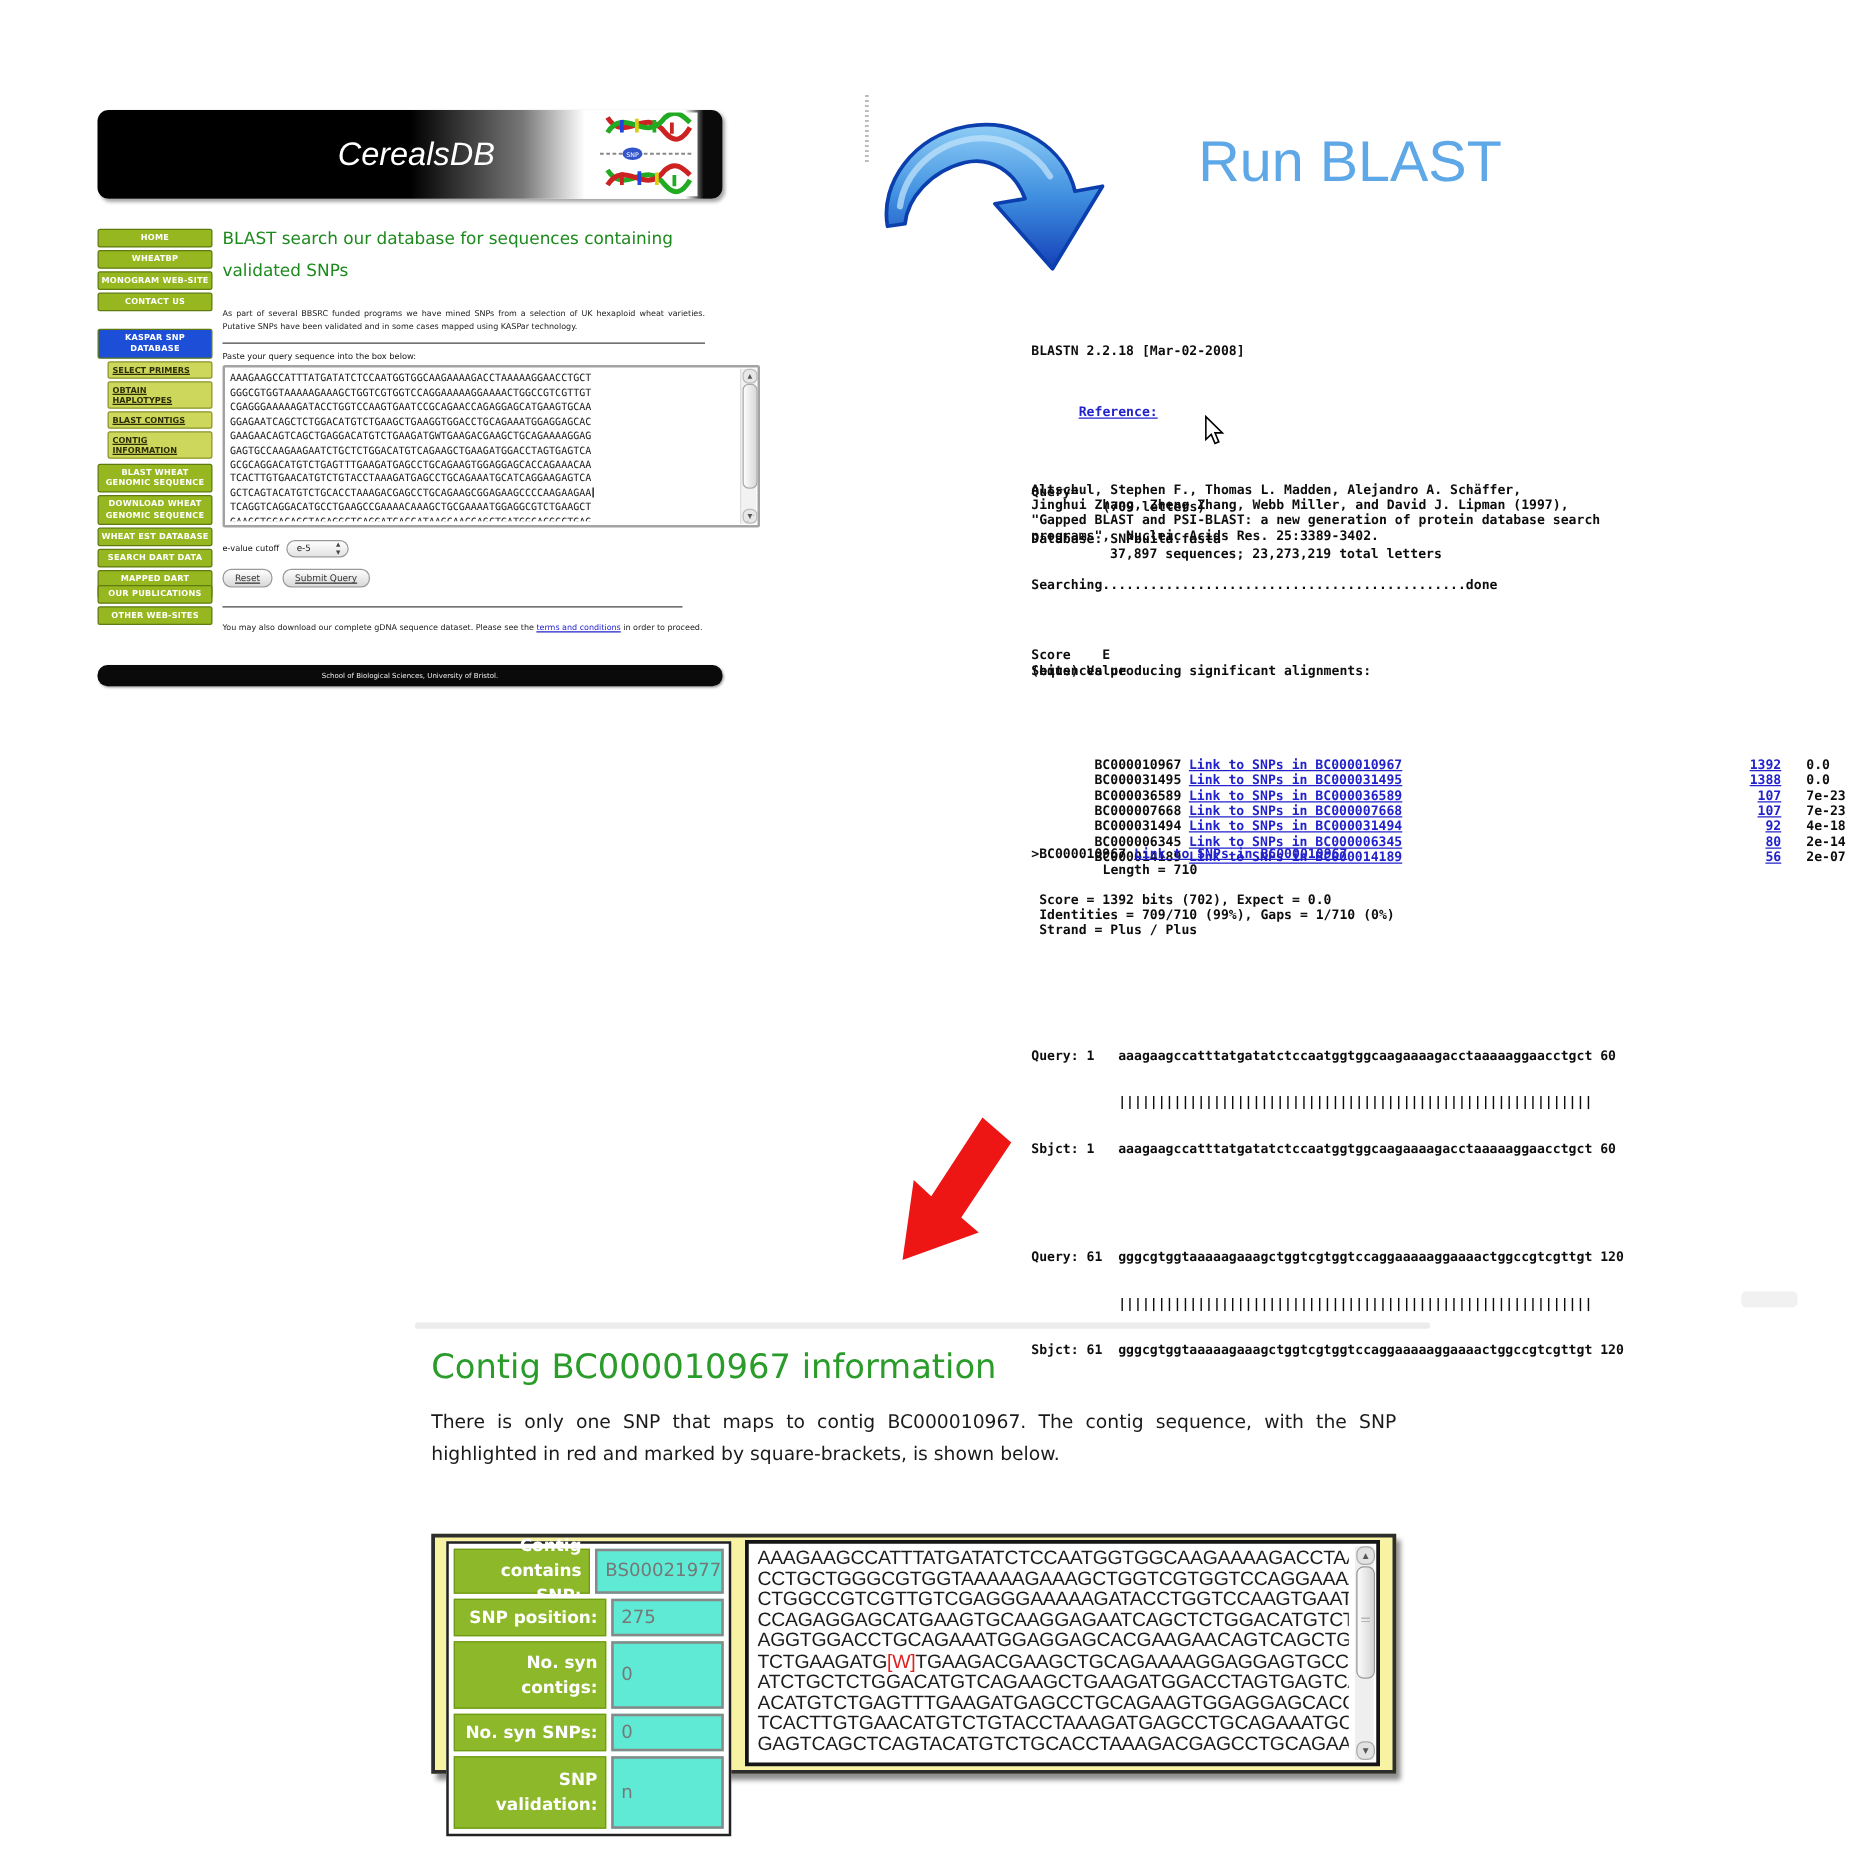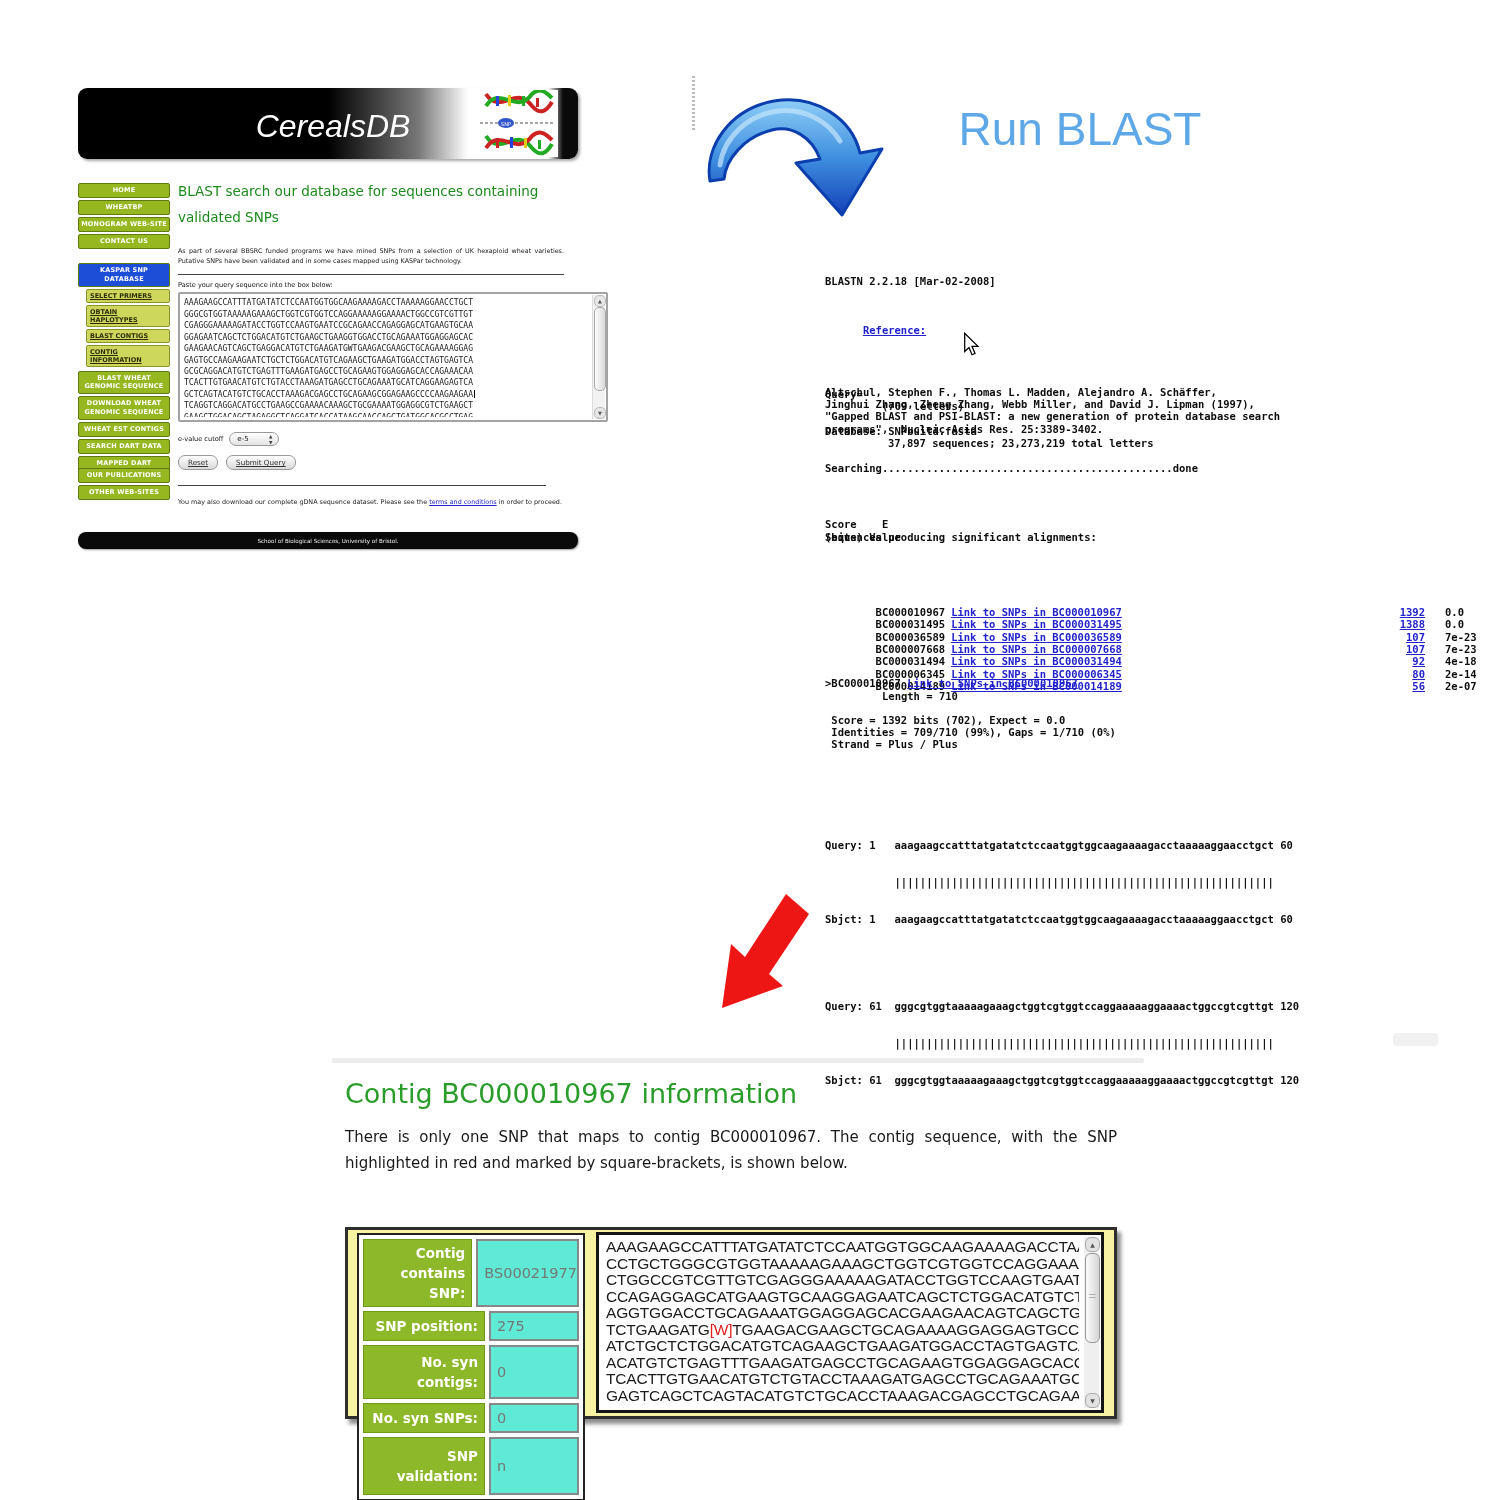--- a/index.html
+++ b/index.html
@@ -5,21 +5,21 @@
   html,body{margin:0;padding:0;background:#fff;}
   .canvas{position:relative;width:1500px;height:1500px;background:#fff;overflow:hidden;
           font-family:"DejaVu Sans",sans-serif;color:#111;}
 
   
   .site{position:absolute;left:78px;top:88px;width:532px;}
   .site-header{position:absolute;left:0;top:0;width:500px;height:71px;border-radius:9px;
     background:linear-gradient(90deg,#000 0%,#000 50%,#777 68%,#fff 78%,#fff 94%,#0a0a0a 97%);
     box-shadow:2px 2px 3px rgba(0,0,0,.35);}
   .site-title{position:absolute;left:150px;top:20px;width:210px;text-align:center;
-    color:#fff;font-size:32px;font-style:italic;font-family:"Liberation Sans",sans-serif;}
+    color:#fff;font-size:26px;font-style:italic;font-family:"Liberation Sans",sans-serif;}
   .logo{position:absolute;left:398px;top:2px;width:82px;height:67px;background:#fff;}
 
   .sidebar{position:absolute;left:0;width:92px;display:flex;flex-direction:column;gap:2px;}
   .sb1{top:95px;} .sb2{top:175px;} .sb3{top:380px;}
   .sb-btn{box-sizing:border-box;width:92px;min-height:15px;background:#96b71f;border:1px solid #5e7a10;
     border-radius:2px;color:#fff;font-size:6.5px;font-weight:bold;letter-spacing:.2px;
     display:flex;align-items:center;justify-content:center;text-align:center;line-height:1.35;padding:2px 2px;cursor:pointer;}
   .sb-btn.hdr{background:#1d4ed8;}
   .sb-link{box-sizing:border-box;width:84px;margin-left:8px;min-height:14px;background:#ccd75c;border:1px solid #8a9426;
     border-radius:2px;color:#2e2e05;font-size:6.5px;font-weight:bold;text-decoration:underline;
@@ -87,21 +87,21 @@
 
   
   .contig-heading{position:absolute;left:345px;top:1078px;font-size:27px;color:#2a9c2a;font-weight:500;}
   .contig-desc{position:absolute;left:345px;top:1124px;width:772px;font-size:15px;color:#1a1a1a;
     line-height:1.75;text-align:justify;}
   .panel{position:absolute;left:345px;top:1227px;width:772px;height:192px;background:#f8f3a2;
     border:3px solid #2e2e2e;box-sizing:border-box;box-shadow:4px 5px 4px rgba(0,0,0,.45);}
   .info-table{position:absolute;left:357px;top:1233px;width:228px;background:#fff;border:2px solid #222;
     box-sizing:border-box;padding:4px;display:flex;flex-direction:column;gap:4px;}
   .info-row{display:flex;gap:4px;}
-  .info-row:nth-child(1){height:68px;} .info-row:nth-child(2){height:30px;}
+  .info-row:nth-child(1){height:36px;} .info-row:nth-child(2){height:30px;}
   .info-row:nth-child(3){height:54px;} .info-row:nth-child(4){height:30px;}
   .info-row:nth-child(5){height:58px;}
   .info-label{box-sizing:border-box;width:122px;background:#8cb82a;border:1px solid #6f9a14;
     color:#fff;font-weight:bold;font-size:13.5px;line-height:1.5;display:flex;align-items:center;
     justify-content:flex-end;text-align:right;padding:2px 6px;}
   .info-value{box-sizing:border-box;flex:1;border:2px solid #888;color:#777;font-size:14.5px;
     display:flex;align-items:center;padding-left:6px;background:#5eead4;}
   .seq-box{position:absolute;left:596px;top:1232px;width:508px;height:181px;border:3px solid #151515;
     box-sizing:border-box;background:#fff;}
   .seq-lines{position:absolute;left:7px;top:4px;right:22px;bottom:4px;overflow:hidden;
@@ -160,21 +160,21 @@
 
       <div class="sb-link">SELECT PRIMERS</div>
           <div class="sb-link">OBTAIN HAPLOTYPES</div>
           <div class="sb-link">BLAST CONTIGS</div>
           <div class="sb-link">CONTIG INFORMATION</div>
         </div>
       <div style="display:flex;flex-direction:column;gap:2px;margin-top:2px;">
 
       <div class="sb-btn">BLAST WHEAT GENOMIC SEQUENCE</div>
           <div class="sb-btn">DOWNLOAD WHEAT GENOMIC SEQUENCE</div>
-          <div class="sb-btn">WHEAT EST CONTIGS</div>
+          <div class="sb-btn">WHEAT EST DATABASE</div>
           <div class="sb-btn">SEARCH DART DATA</div>
           <div class="sb-btn">MAPPED DART MARKERS</div>
         </div>
     </div>
 
     <div class="sidebar sb3" style="position:absolute;top:380px;">
 
     <div class="sb-btn">OUR PUBLICATIONS</div>
         <div class="sb-btn">OTHER WEB-SITES</div>
       </div>

